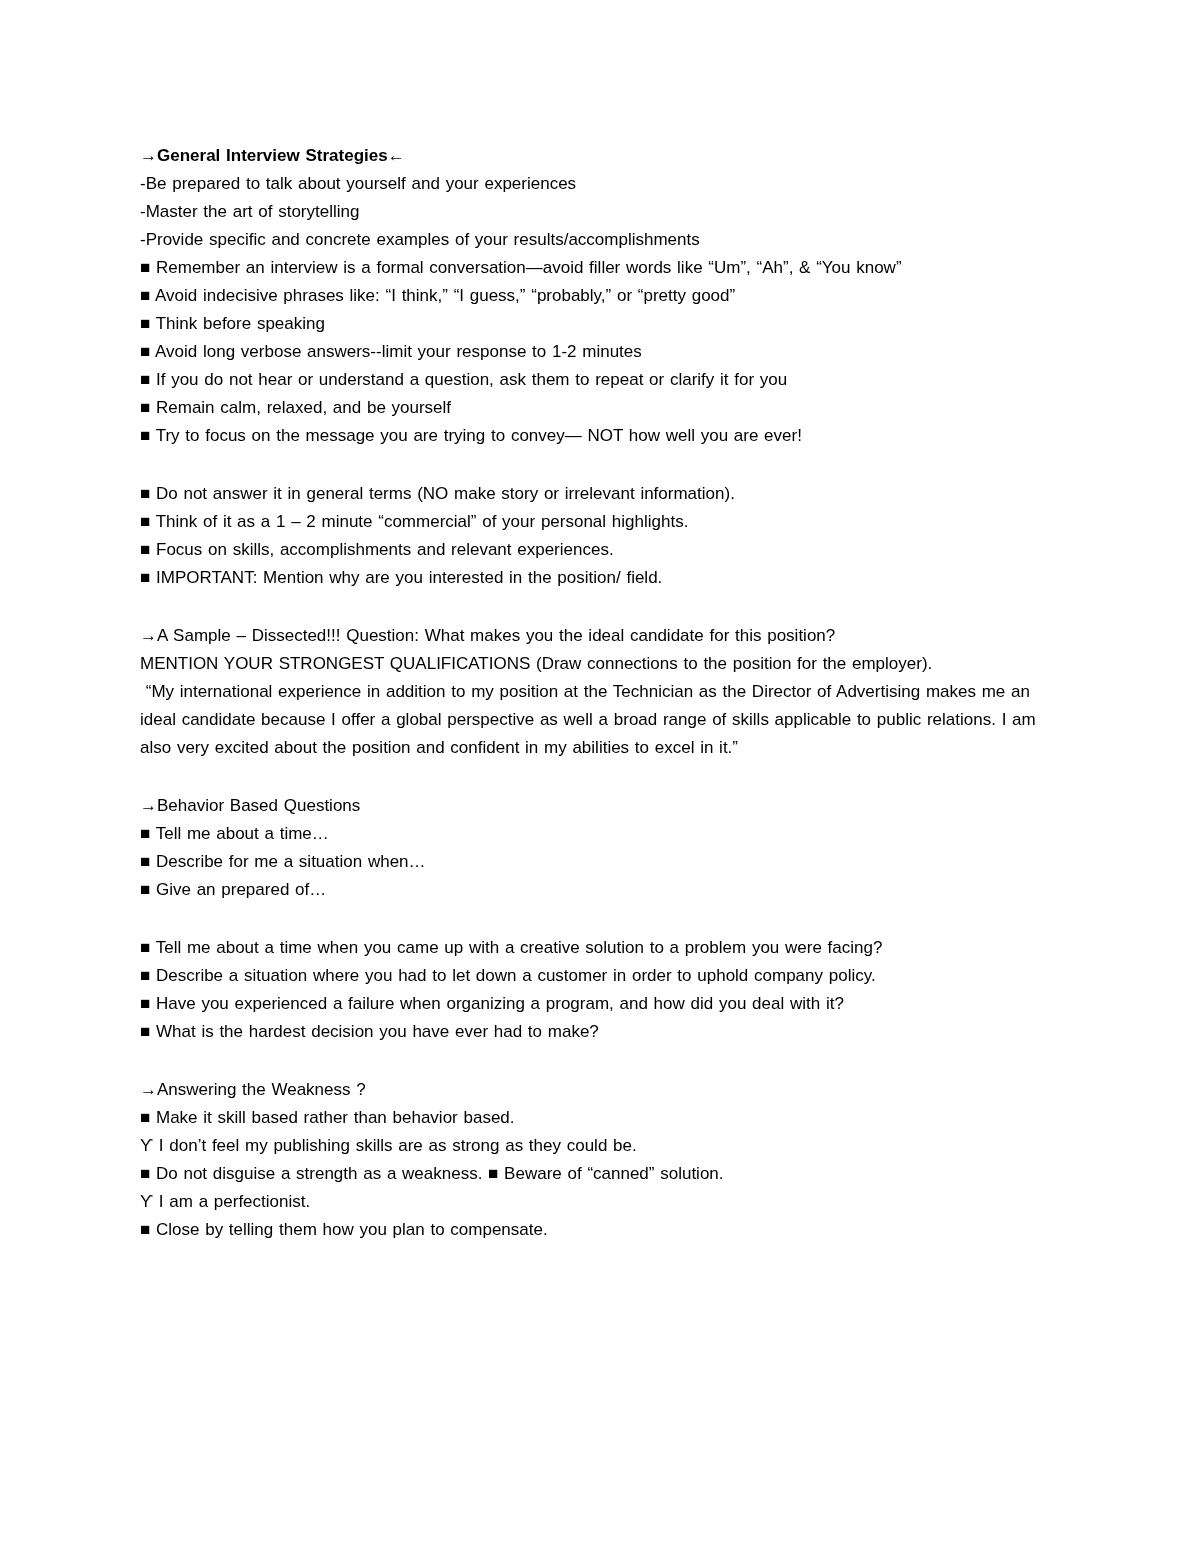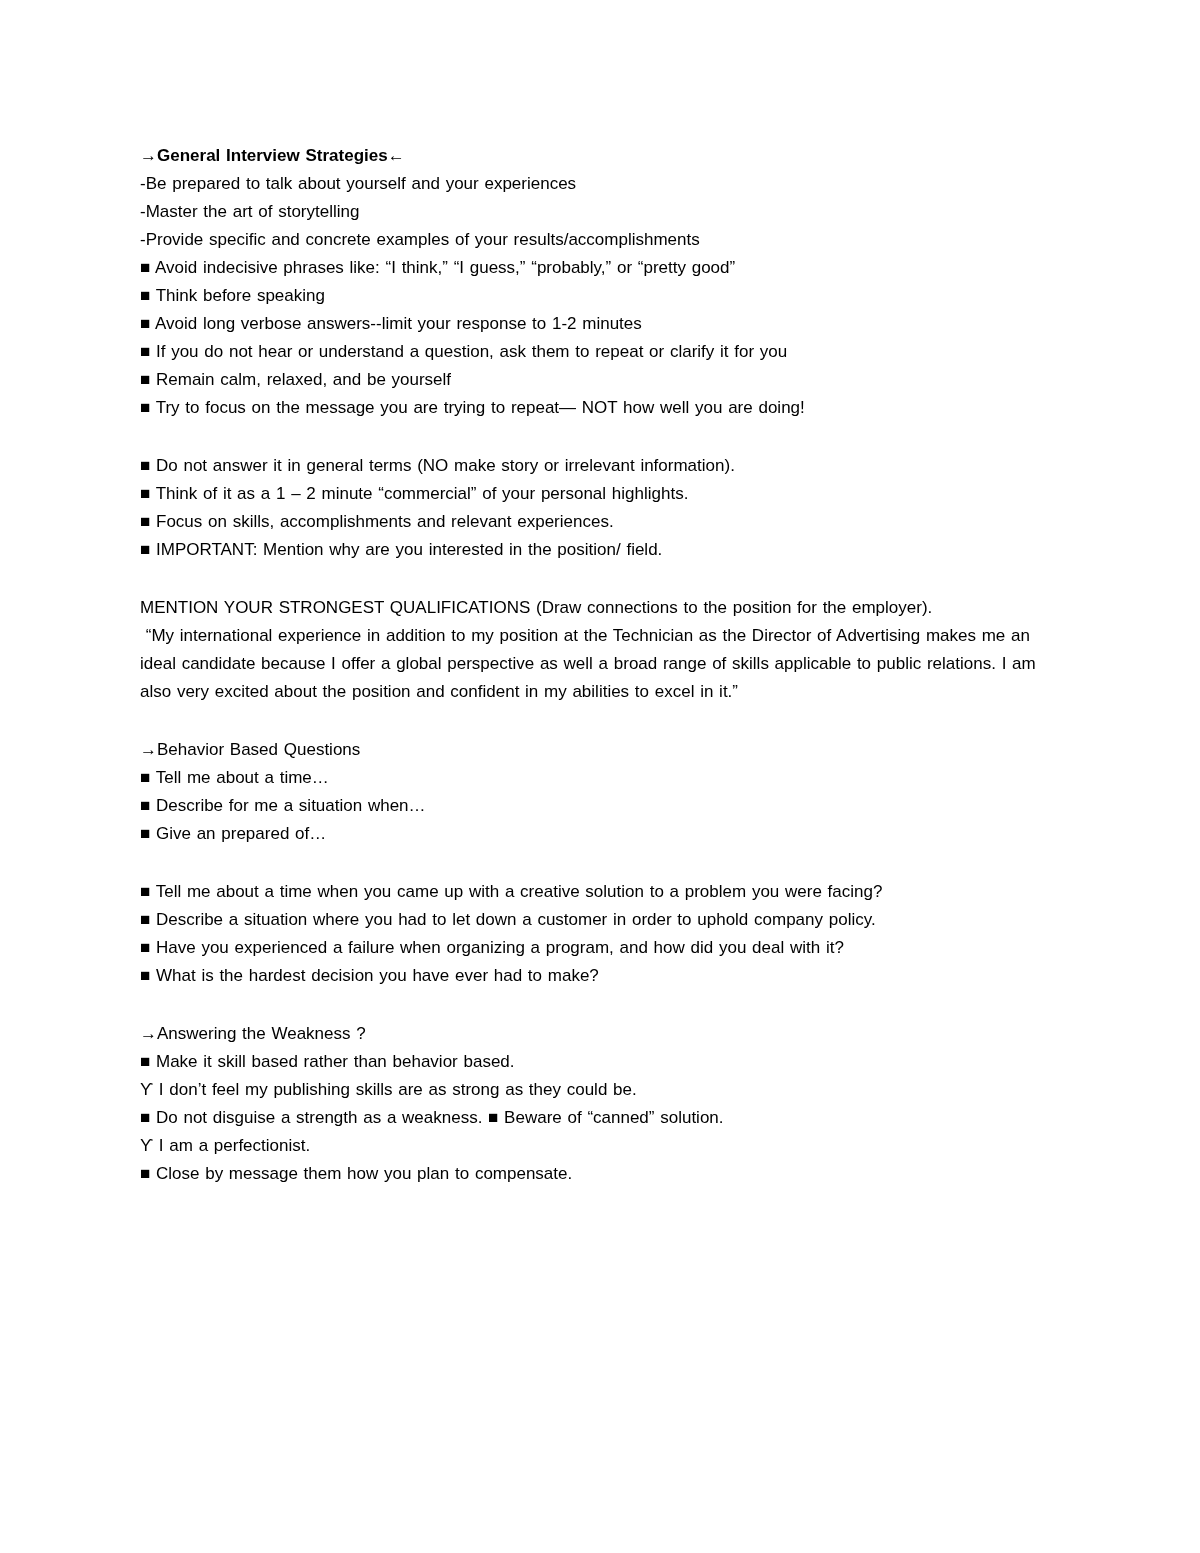--- a/index.html
+++ b/index.html
@@ -28,45 +28,47 @@
 </style>
 </head>
 <body>
 
 <div class="page">
   <div class="doc-body">
       <p class="line bold">→General Interview Strategies←</p>
       <p class="line">-Be prepared to talk about yourself and your experiences</p>
       <p class="line">-Master the art of storytelling</p>
       <p class="line">-Provide specific and concrete examples of your results/accomplishments</p>
+      <p class="line">■ Remember an interview is a formal conversation—avoid filler words like “Um”, “Ah”, &amp; “You know”</p>
       <p class="line">■ Avoid indecisive phrases like: “I think,” “I guess,” “probably,” or “pretty good”</p>
       <p class="line">■ Think before speaking</p>
       <p class="line">■ Avoid long verbose answers--limit your response to 1-2 minutes</p>
       <p class="line">■ If you do not hear or understand a question, ask them to repeat or clarify it for you</p>
       <p class="line">■ Remain calm, relaxed, and be yourself</p>
-      <p class="line">■ Try to focus on the message you are trying to repeat— NOT how well you are doing!</p>
+      <p class="line">■ Try to focus on the message you are trying to convey— NOT how well you are ever!</p>
       <div class="spacer"></div>
       <p class="line">■ Do not answer it in general terms (NO make story or irrelevant information).</p>
       <p class="line">■ Think of it as a 1 – 2 minute “commercial” of your personal highlights.</p>
       <p class="line">■ Focus on skills, accomplishments and relevant experiences.</p>
       <p class="line">■ IMPORTANT: Mention why are you interested in the position/ field.</p>
       <div class="spacer"></div>
+      <p class="line">→A Sample – Dissected!!! Question: What makes you the ideal candidate for this position?</p>
       <p class="line">MENTION YOUR STRONGEST QUALIFICATIONS (Draw connections to the position for the employer).</p>
       <p class="line">&nbsp;“My international experience in addition to my position at the Technician as the Director of Advertising makes me an ideal candidate because I offer a global perspective as well a broad range of skills applicable to public relations. I am also very excited about the position and confident in my abilities to excel in it.”</p>
       <div class="spacer"></div>
       <p class="line">→Behavior Based Questions</p>
       <p class="line">■ Tell me about a time…</p>
       <p class="line">■ Describe for me a situation when…</p>
       <p class="line">■ Give an prepared of…</p>
       <div class="spacer"></div>
       <p class="line">■ Tell me about a time when you came up with a creative solution to a problem you were facing?</p>
       <p class="line">■ Describe a situation where you had to let down a customer in order to uphold company policy.</p>
       <p class="line">■ Have you experienced a failure when organizing a program, and how did you deal with it?</p>
       <p class="line">■ What is the hardest decision you have ever had to make?</p>
       <div class="spacer"></div>
       <p class="line">→Answering the Weakness ?</p>
       <p class="line">■ Make it skill based rather than behavior based.</p>
       <p class="line">ϒ I don’t feel my publishing skills are as strong as they could be.</p>
       <p class="line">■ Do not disguise a strength as a weakness. ■ Beware of “canned” solution.</p>
       <p class="line">ϒ I am a perfectionist.</p>
-      <p class="line">■ Close by message them how you plan to compensate.</p>
+      <p class="line">■ Close by telling them how you plan to compensate.</p>
     </div>
 </div>
 
 </body></html>

